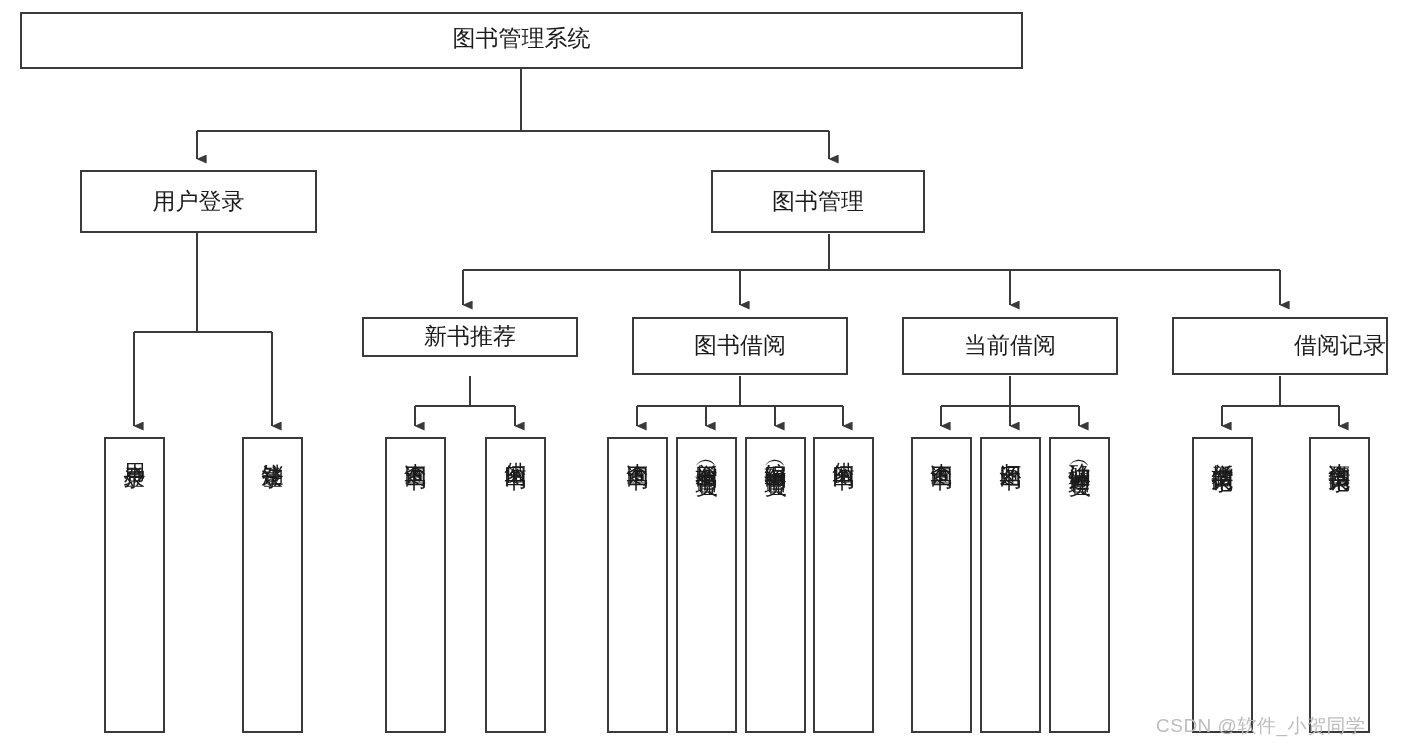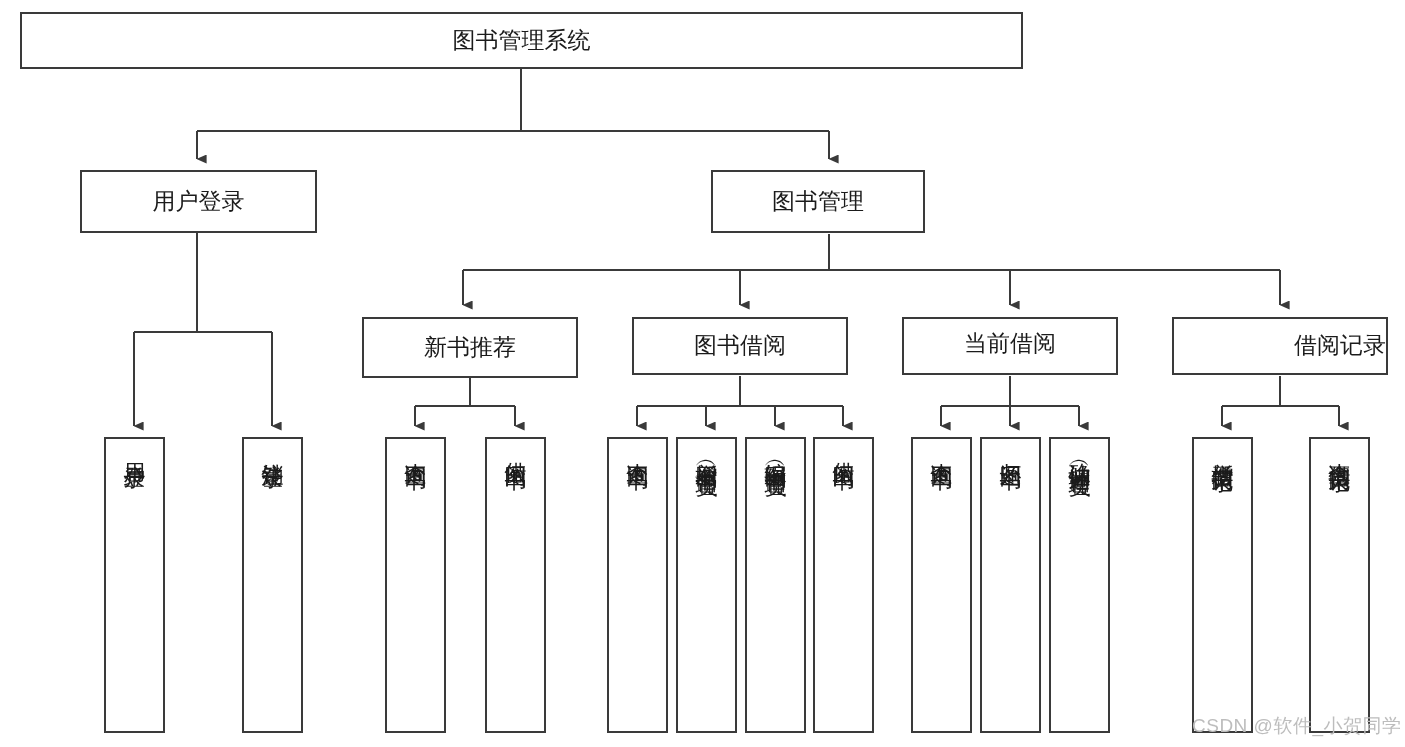--- a/index.html
+++ b/index.html
@@ -120,38 +120,38 @@
       <path d="M1010,406 L1010,426" marker-end="url(#arrowhead)"></path>
       <path d="M1079,406 L1079,426" marker-end="url(#arrowhead)"></path>
 
       <path d="M1280,376 L1280,406"></path>
       <path d="M1222,406 L1339,406"></path>
       <path d="M1222,406 L1222,426" marker-end="url(#arrowhead)"></path>
       <path d="M1339,406 L1339,426" marker-end="url(#arrowhead)"></path>
     </g>
   </svg>
 
-  <div class="node root h-text" style="left:20px; top:12px; width:1003px; height:57px;">
+  <div class="node root h-text" style="left:20px; top:12px; width:1003px; height:57px;font-family:Liberation Mono, monospace;">
     <span class="node-label">图书管理系统</span>
   </div>
 
   <div class="node h-text" style="left:80px; top:170px; width:237px; height:63px;">
     <span class="node-label">用户登录</span>
   </div>
   <div class="node h-text" style="left:711px; top:170px; width:214px; height:63px;">
     <span class="node-label">图书管理</span>
   </div>
 
-  <div class="node h-text" style="left:362px; top:317px; width:216px; height:61px;">
+  <div class="node h-text" style="left:362px; top:317px; width:216px; height:40px;">
     <span class="node-label">新书推荐</span>
   </div>
   <div class="node h-text" style="left:632px; top:317px; width:216px; height:58px;">
     <span class="node-label">图书借阅</span>
   </div>
-  <div class="node h-text" style="left:902px; top:317px; width:216px; height:58px;font-family:Liberation Mono, monospace;">
+  <div class="node h-text" style="left:902px; top:317px; width:216px; height:58px;">
     <span class="node-label">当前借阅</span>
   </div>
   <div class="node h-text" style="left:1172px; top:317px; width:216px; height:58px;justify-content:flex-end;">
     <span class="node-label">借阅记录</span>
   </div>
 
   <div class="node v-text" style="left:104px; top:437px; width:61px; height:296px;">
     <span class="node-label">用户登录</span>
   </div>
   <div class="node v-text" style="left:242px; top:437px; width:61px; height:296px;">
@@ -188,15 +188,15 @@
     <span class="node-label">确认归还（管理员）</span>
   </div>
 
   <div class="node v-text" style="left:1192px; top:437px; width:61px; height:296px;">
     <span class="node-label">新增借阅记录</span>
   </div>
   <div class="node v-text" style="left:1309px; top:437px; width:61px; height:296px;">
     <span class="node-label">查询借阅记录</span>
   </div>
 
-  <div class="watermark" style="left:1192px; top:713px;">CSDN @软件_小贺同学</div>
+  <div class="watermark" style="left:1156px; top:713px;">CSDN @软件_小贺同学</div>
 
 </div>
 
 </body></html>

